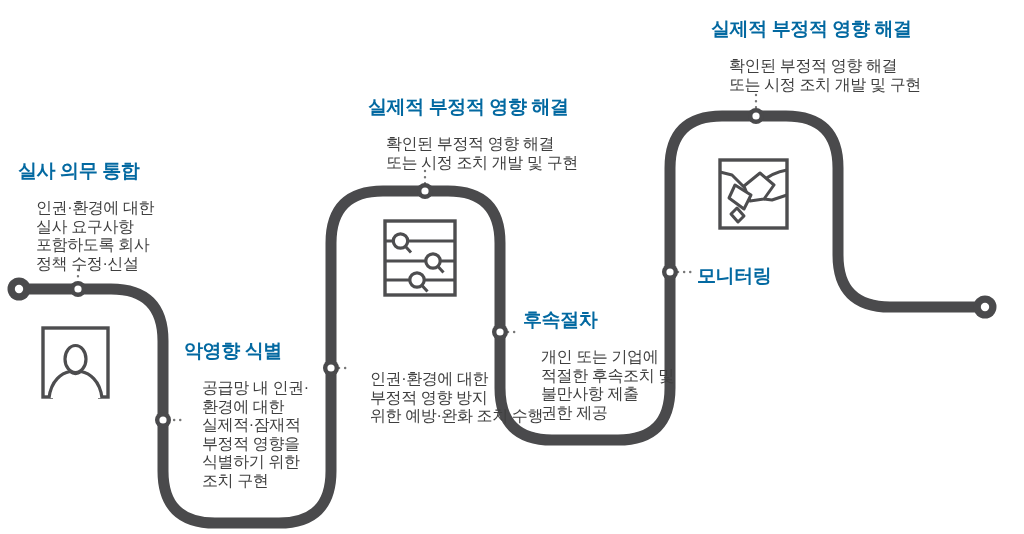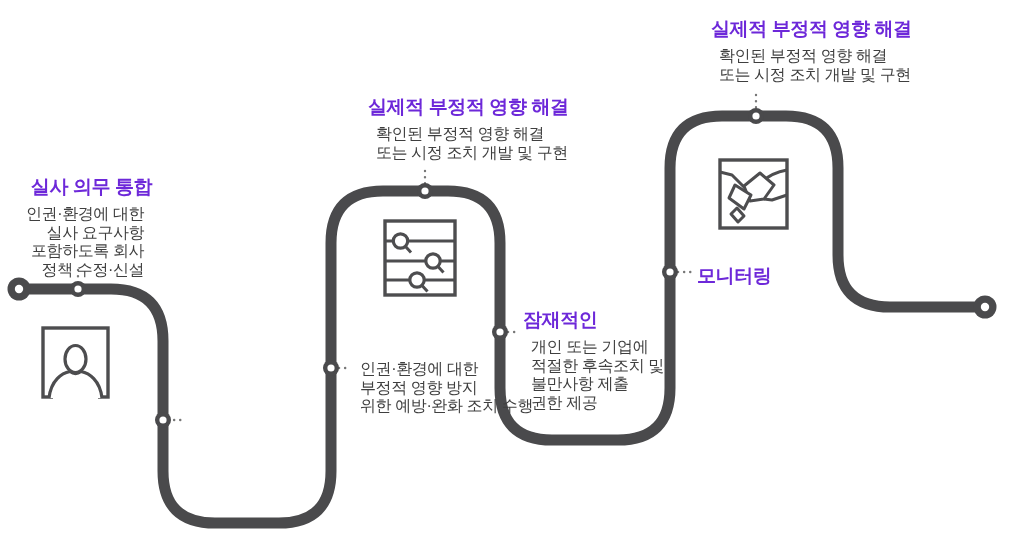--- a/index.html
+++ b/index.html
@@ -8,25 +8,25 @@
     width:1024px;height:534px;
     background:#ffffff;
     overflow:hidden;
     font-family:"Liberation Sans","DejaVu Sans",sans-serif;
   }
   #wire{position:absolute;left:0;top:0;}
   .step{position:absolute;width:max-content;}
   .step-title{
     margin:0 0 7px 0;
     font-size:19px;line-height:21px;font-weight:bold;
-    color:#6d28d9;letter-spacing:-0.4px;
+    color:#0369a1;letter-spacing:-0.4px;
     white-space:pre-line;
   }
   .step-body{
-    margin:8px;
+    margin:18px;
     font-size:16px;line-height:18.5px;
     color:#3F3F3F;letter-spacing:-0.4px;
     white-space:pre-line;
   }
 </style>
 </head>
 <body>
 
 <div id="canvas">
 
@@ -110,43 +110,52 @@
       <rect x="2" y="2" width="67" height="68" fill="none" stroke="#4D4D4F" stroke-width="3.4"></rect>
       <path d="M2 14 L14 17 L27 30" fill="none" stroke="#4D4D4F" stroke-width="3" stroke-linejoin="round"></path>
       <path d="M69 12 C58 14 50 18 44 24" fill="none" stroke="#4D4D4F" stroke-width="3"></path>
       <path d="M26 28 L42 15 L56 27 L46 41 L32 43 Z" fill="#ffffff" stroke="#4D4D4F" stroke-width="3" stroke-linejoin="round"></path>
       <path d="M17 27 L33 37 L26 51 L11 40 Z" fill="#ffffff" stroke="#4D4D4F" stroke-width="3" stroke-linejoin="round"></path>
       <path d="M19 50 L26 58 L20 64 L13 56 Z" fill="#ffffff" stroke="#4D4D4F" stroke-width="3" stroke-linejoin="round"></path>
       <path d="M69 37 L54 42 L46 41" fill="none" stroke="#4D4D4F" stroke-width="3" stroke-linejoin="round"></path>
     </g>
   </svg>
 
-  <div class="step" style="left:18px;top:176px;text-align:right;">
+  <div class="step" style="left:18px;top:160px;">
     <h3 class="step-title">실사 의무 통합</h3>
     <p class="step-body">인권·환경에 대한
 실사 요구사항
 포함하도록 회사
 정책 수정·신설</p>
   </div>
 
+  <div class="step" style="left:184px;top:340px;">
+    <h3 class="step-title">악영향 식별</h3>
+    <p class="step-body">공급망 내 인권·
+환경에 대한
+실제적·잠재적
+부정적 영향을
+식별하기 위한
+조치 구현</p>
+  </div>
 
   <div class="step" style="left:352px;top:352px;">
     <p class="step-body">인권·환경에 대한
 부정적 영향 방지
 위한 예방·완화 조치 수행</p>
   </div>
 
   <div class="step" style="left:368px;top:96px;">
     <h3 class="step-title">실제적 부정적 영향 해결</h3>
     <p class="step-body">확인된 부정적 영향 해결
 또는 시정 조치 개발 및 구현</p>
   </div>
 
   <div class="step" style="left:523px;top:309px;">
-    <h3 class="step-title">잠재적인</h3>
+    <h3 class="step-title">후속절차</h3>
     <p class="step-body">개인 또는 기업에
 적절한 후속조치 및
 불만사항 제출
 권한 제공</p>
   </div>
 
   <div class="step" style="left:697px;top:265px;">
     <h3 class="step-title">모니터링</h3>
   </div>
 

